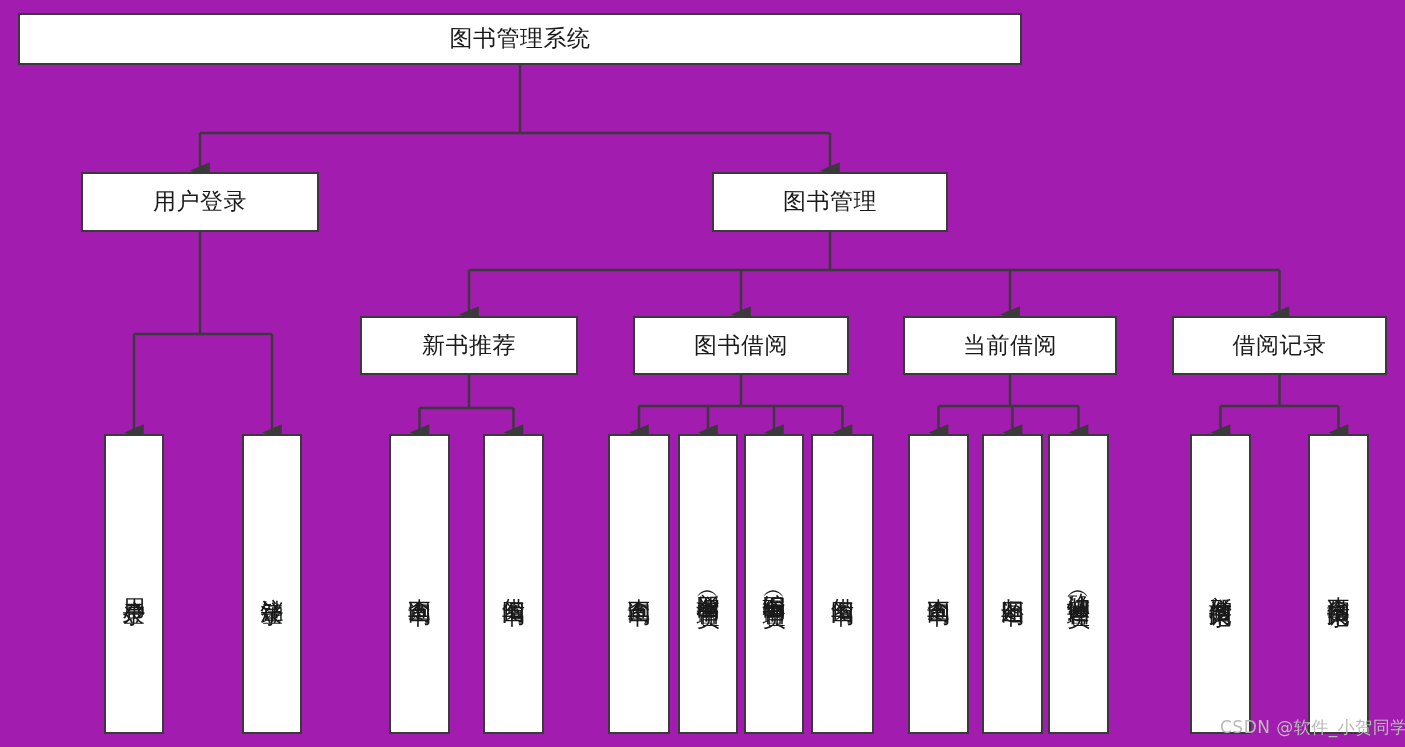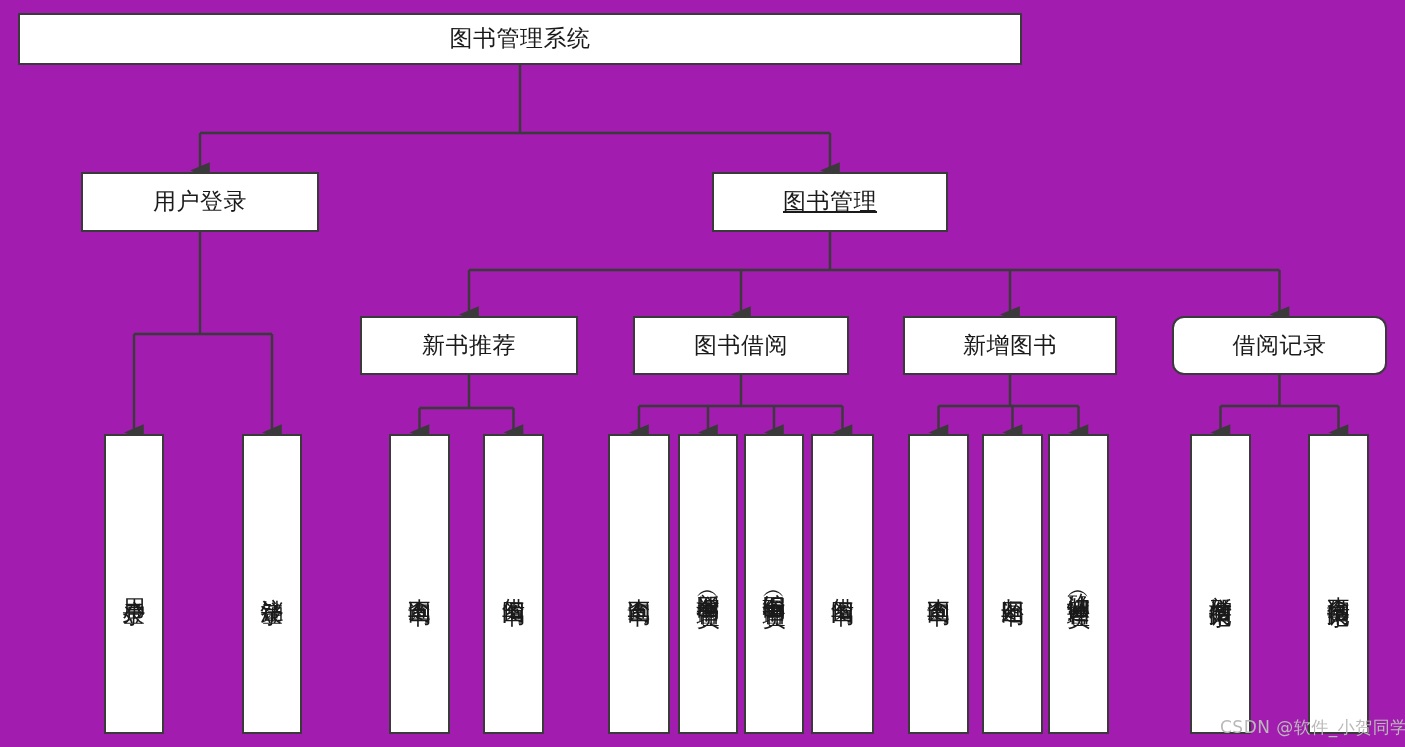--- a/index.html
+++ b/index.html
@@ -103,33 +103,33 @@
         <line x1="1338.5" y1="406" x2="1338.5" y2="431" stroke="#3a3a3a" stroke-width="2.4" marker-end="url(#arrowhead)"></line>
       </g>
   </svg>
   <div id="node-layer">
       <div class="node-box" style="left: 18px; top: 13px; width: 1004px; height: 52px; border-color: rgb(58, 58, 58); color: rgb(26, 26, 26);">
         <span class="node-label-h">图书管理系统</span>
       </div>
       <div class="node-box" style="left: 81px; top: 172px; width: 238px; height: 60px; border-color: rgb(58, 58, 58); color: rgb(26, 26, 26);">
         <span class="node-label-h">用户登录</span>
       </div>
-      <div class="node-box" style="left: 712px; top: 172px; width: 236px; height: 60px; border-color: rgb(58, 58, 58); color: rgb(26, 26, 26); text-decoration: underline;">
+      <div class="node-box" style="left: 712px; top: 172px; width: 236px; height: 60px; border-color: rgb(58, 58, 58); color: rgb(26, 26, 26);">
         <span class="node-label-h">图书管理</span>
       </div>
       <div class="node-box" style="left: 360px; top: 316px; width: 218px; height: 59px; border-color: rgb(58, 58, 58); color: rgb(26, 26, 26);">
         <span class="node-label-h">新书推荐</span>
       </div>
       <div class="node-box" style="left: 633px; top: 316px; width: 216px; height: 59px; border-color: rgb(58, 58, 58); color: rgb(26, 26, 26); justify-content: center;">
         <span class="node-label-h">图书借阅</span>
       </div>
       <div class="node-box" style="left: 903px; top: 316px; width: 214px; height: 59px; border-color: rgb(58, 58, 58); color: rgb(26, 26, 26);">
-        <span class="node-label-h">新增图书</span>
+        <span class="node-label-h">当前借阅</span>
       </div>
-      <div class="node-box" style="left: 1172px; top: 316px; width: 215px; height: 59px; border-color: rgb(58, 58, 58); color: rgb(26, 26, 26); border-radius: 12px;">
+      <div class="node-box" style="left: 1172px; top: 316px; width: 215px; height: 59px; border-color: rgb(58, 58, 58); color: rgb(26, 26, 26);">
         <span class="node-label-h">借阅记录</span>
       </div>
       <div class="node-box" style="left: 104px; top: 434px; width: 60px; height: 300px; border-color: rgb(58, 58, 58); color: rgb(26, 26, 26);">
         <span class="node-label-v">用户登录</span>
       </div>
       <div class="node-box" style="left: 242px; top: 434px; width: 60px; height: 300px; border-color: rgb(58, 58, 58); color: rgb(26, 26, 26);">
         <span class="node-label-v">注销登录</span>
       </div>
       <div class="node-box" style="left: 389px; top: 434px; width: 61px; height: 300px; border-color: rgb(58, 58, 58); color: rgb(26, 26, 26);">
         <span class="node-label-v">查询图书</span>

